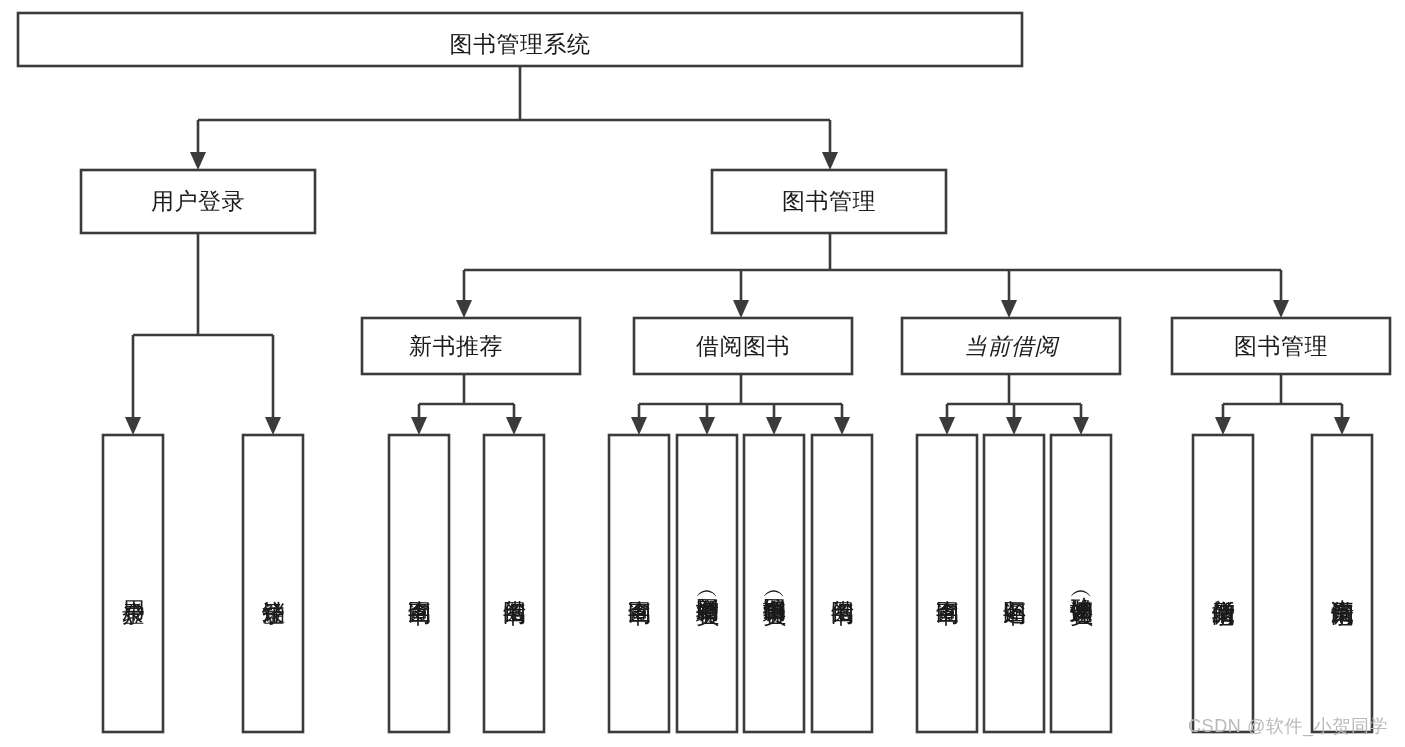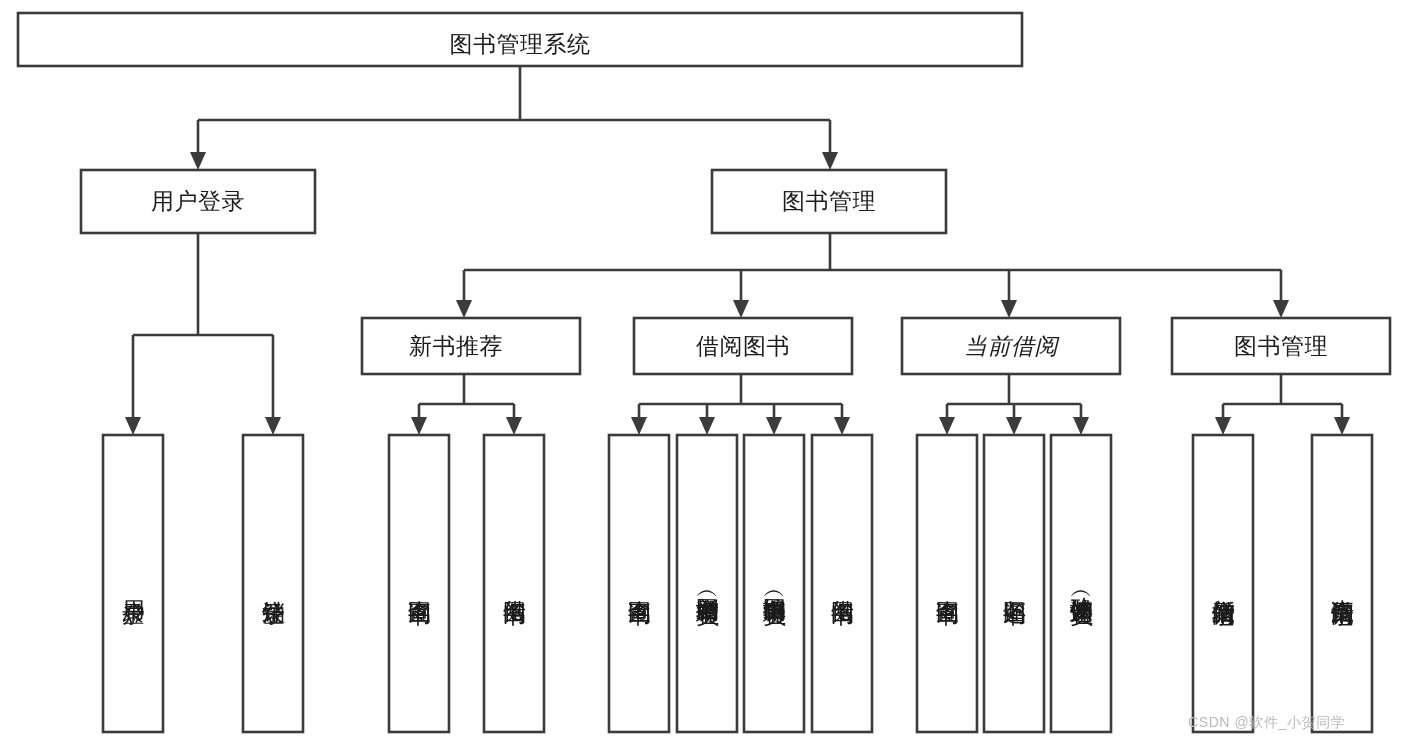--- a/index.html
+++ b/index.html
@@ -66,21 +66,21 @@
     writing-mode: vertical-rl;
     text-orientation: upright;
     text-align: center;
     white-space: nowrap;
     pointer-events: none;
   }
   .watermark {
     position: absolute;
     left: 1188px;
     top: 714px;
-    font-size: 14px;
+    font-size: 18px;
     color: #b9b9b9;
     letter-spacing: 0.6px;
     white-space: nowrap;
   }
 </style>
 </head>
 <body>
 
 <div id="diagram-root">
 

